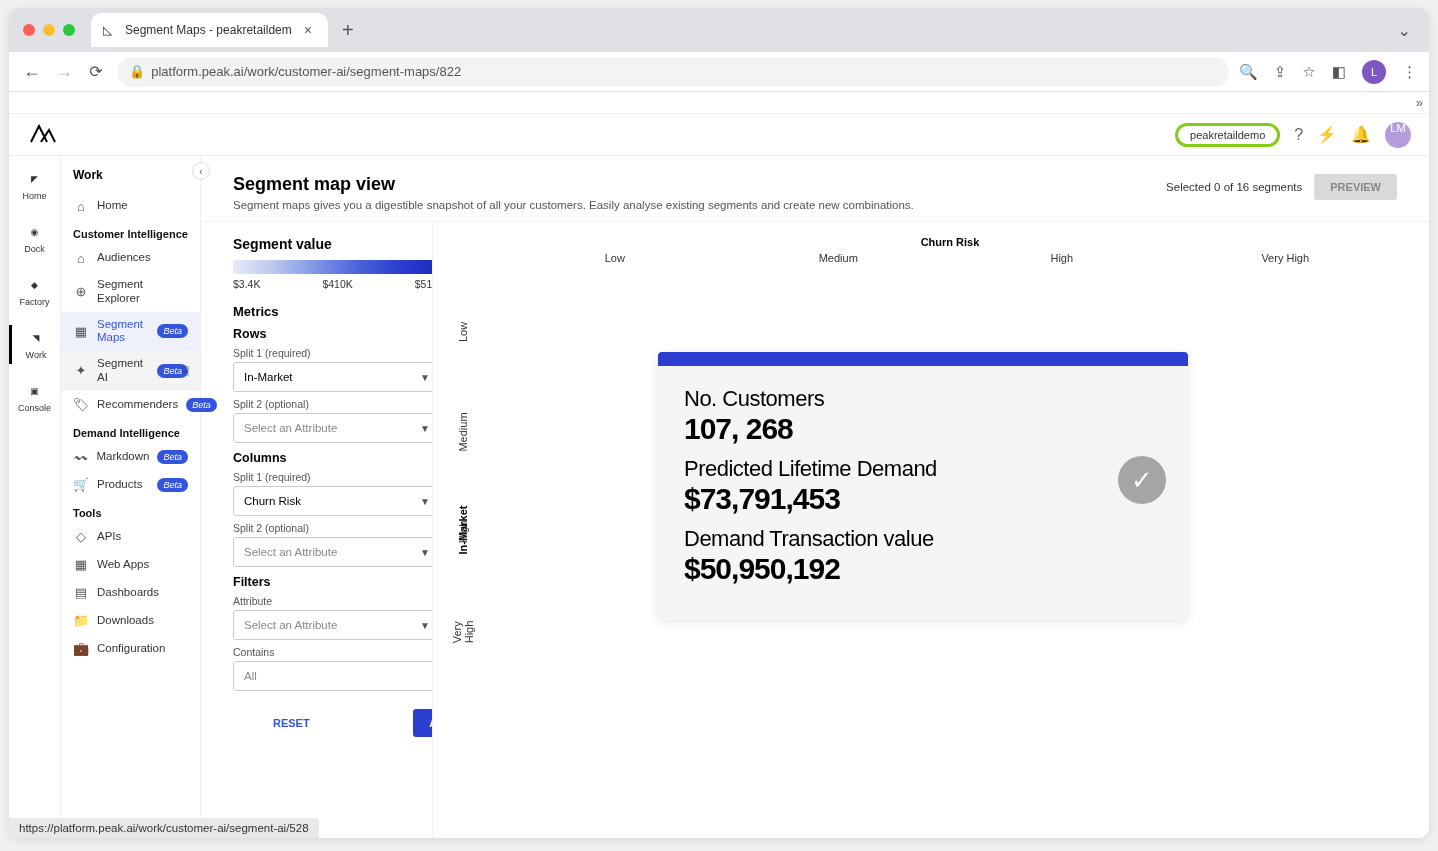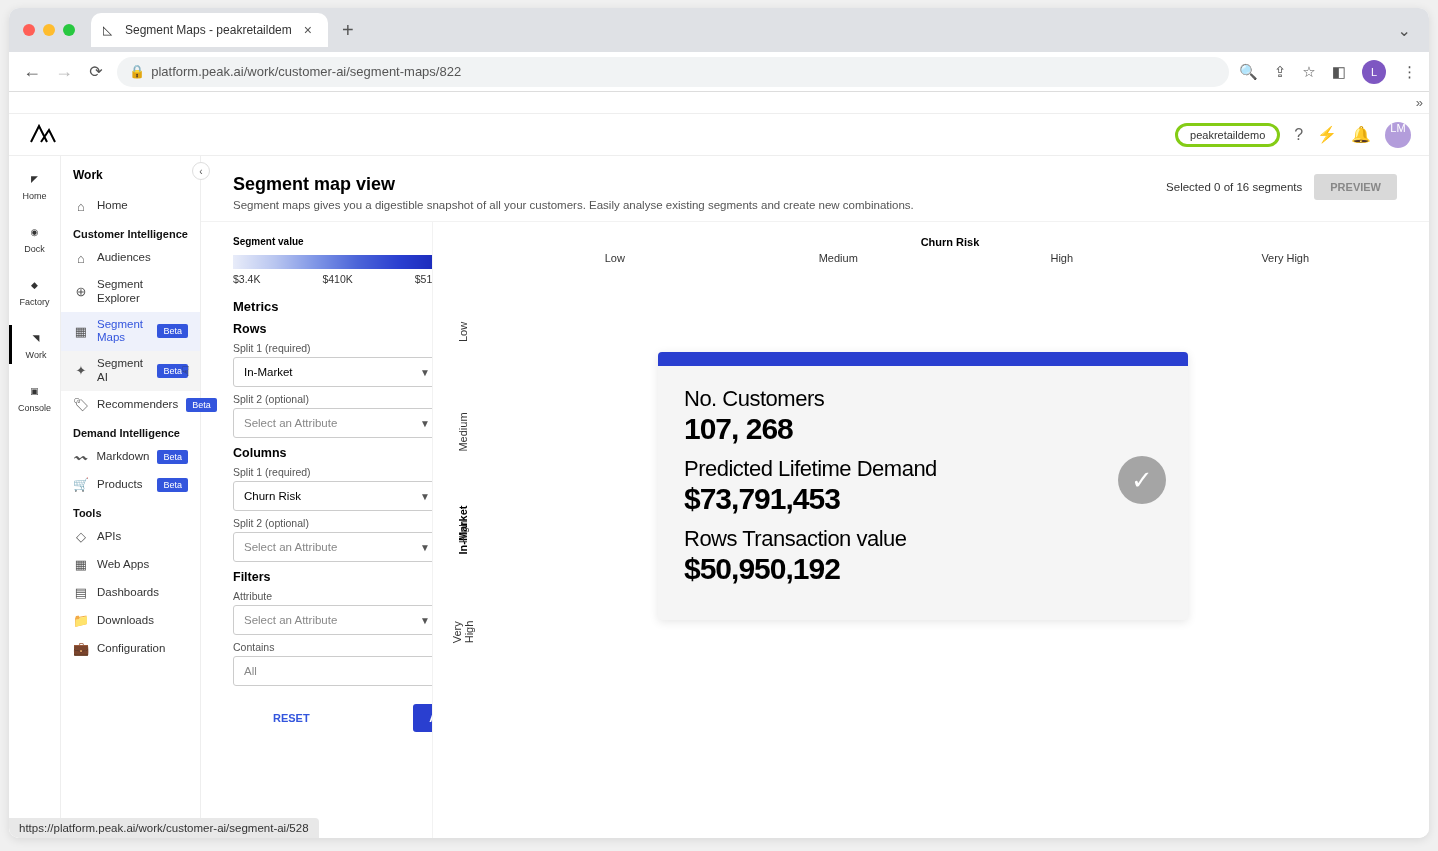--- a/index.html
+++ b/index.html
@@ -44,35 +44,35 @@
 .rail-item.active{ border-left:3px solid #000; }
 
 .sidebar{ width:140px; background:#fff; border-right:1px solid #eee; position:relative; font-size:12px; padding:12px 0; overflow:visible;}
 .sidebar .collapse{ position:absolute; right:-10px; top:6px; width:18px; height:18px; border-radius:50%; background:#fff; border:1px solid #ddd; display:flex; align-items:center; justify-content:center; font-size:10px; color:#555; cursor:pointer;}
 .sb-title{ font-size:12px; font-weight:600; padding:0 12px 10px; }
 .sb-section{ font-size:11px; font-weight:600; padding:8px 12px 4px; color:#111; }
 .sb-item{ display:flex; align-items:center; gap:8px; padding:6px 12px; color:#333; cursor:pointer; position:relative;}
 .sb-item .sbi-icon{ width:16px; height:16px; color:#555; display:flex; align-items:center; justify-content:center; font-size:13px;}
 .sb-item.active{ background:#eef1fb; color:#3355dd; font-weight:500;}
 .sb-item .sbi-label{ flex:1; line-height:1.2; font-size:11.5px; }
-.badge{ background:#3355dd; color:#fff; border-radius:2px; font-size:9px; padding:2px 6px; }
+.badge{ background:#3355dd; color:#fff; border-radius:7px; font-size:9px; padding:2px 6px;font-style:italic; }
 .sb-item.hover{ background:#f4f4f4; }
 .cursor-hand{ position:absolute; right:10px; top:50%; transform:translateY(-50%); font-size:14px;}
 
 
 .main{ flex:1; background:#fff; display:flex; flex-direction:column; overflow:hidden; }
 .main-head{ padding:18px 32px 10px; display:flex; align-items:flex-start; border-bottom:1px solid #f2f2f2;}
 .main-head h1{ font-size:18px; font-weight:700; margin-bottom:4px;}
 .main-head .sub{ font-size:11.5px; color:#555; }
 .main-head-right{ margin-left:auto; display:flex; align-items:center; gap:12px; font-size:11.5px; color:#333;}
 .preview-btn{ background:#d9d9d9; color:#888; border:none; padding:7px 16px; border-radius:3px; font-size:11px; font-weight:600; cursor:not-allowed;}
 
 .main-body{ flex:1; display:flex; overflow:hidden;}
 .panel-left{ width:232px; padding:14px 0 14px 32px; border-right:1px solid #f2f2f2; overflow-y:auto;}
-.panel-left h3{ font-size:10px; font-weight:700; margin-bottom:8px;}
+.panel-left h3{ font-size:14px; font-weight:700; margin-bottom:8px;}
 .scale-bar{ height:14px; width:208px; background:linear-gradient(to right,#e8ecf9,#b9c6f0,#7e95e6,#4b64d8,#2a3fd0,#1a28b8); margin-bottom:4px;}
 .scale-labels{ display:flex; justify-content:space-between; width:208px; font-size:10.5px; color:#333; margin-bottom:14px;}
 .pl-section{ font-size:13px; font-weight:700; margin:10px 0 6px;}
 .pl-sub{ font-size:12.5px; font-weight:700; margin:8px 0 4px;}
 .pl-label{ font-size:10.5px; color:#555; margin:6px 0 3px;}
 .select{ width:208px; height:30px; border:1px solid #ccc; border-radius:3px; background:#fff; display:flex; align-items:center; justify-content:space-between; padding:0 10px; font-size:11.5px; cursor:pointer;}
 .select .placeholder{ color:#888; }
 .select .caret{ color:#555; font-size:10px;}
 .text-input{ width:208px; height:30px; border:1px solid #ccc; border-radius:3px; padding:0 10px; font-size:11.5px; color:#888; display:flex; align-items:center;}
 .btn-row{ display:flex; justify-content:space-between; width:208px; margin-top:18px; align-items:center;margin-left:40px;}
@@ -341,21 +341,21 @@
                 </div>
             </div>
 
             <div class="tooltip-card">
               <div class="tooltip-bar"></div>
               <div class="tooltip-body">
                 <div class="tt-label">No. Customers</div>
                 <div class="tt-value">107, 268</div>
                 <div class="tt-label">Predicted Lifetime Demand</div>
                 <div class="tt-value">$73,791,453</div>
-                <div class="tt-label">Rows Transaction value</div>
+                <div class="tt-label">Demand Transaction value</div>
                 <div class="tt-value">$50,950,192</div>
                 <div class="tt-check">✓</div>
               </div>
             </div>
           </div>
         </div>
       </div>
 
       <div class="status-bar">https://platform.peak.ai/work/customer-ai/segment-ai/528</div>
     </div>

